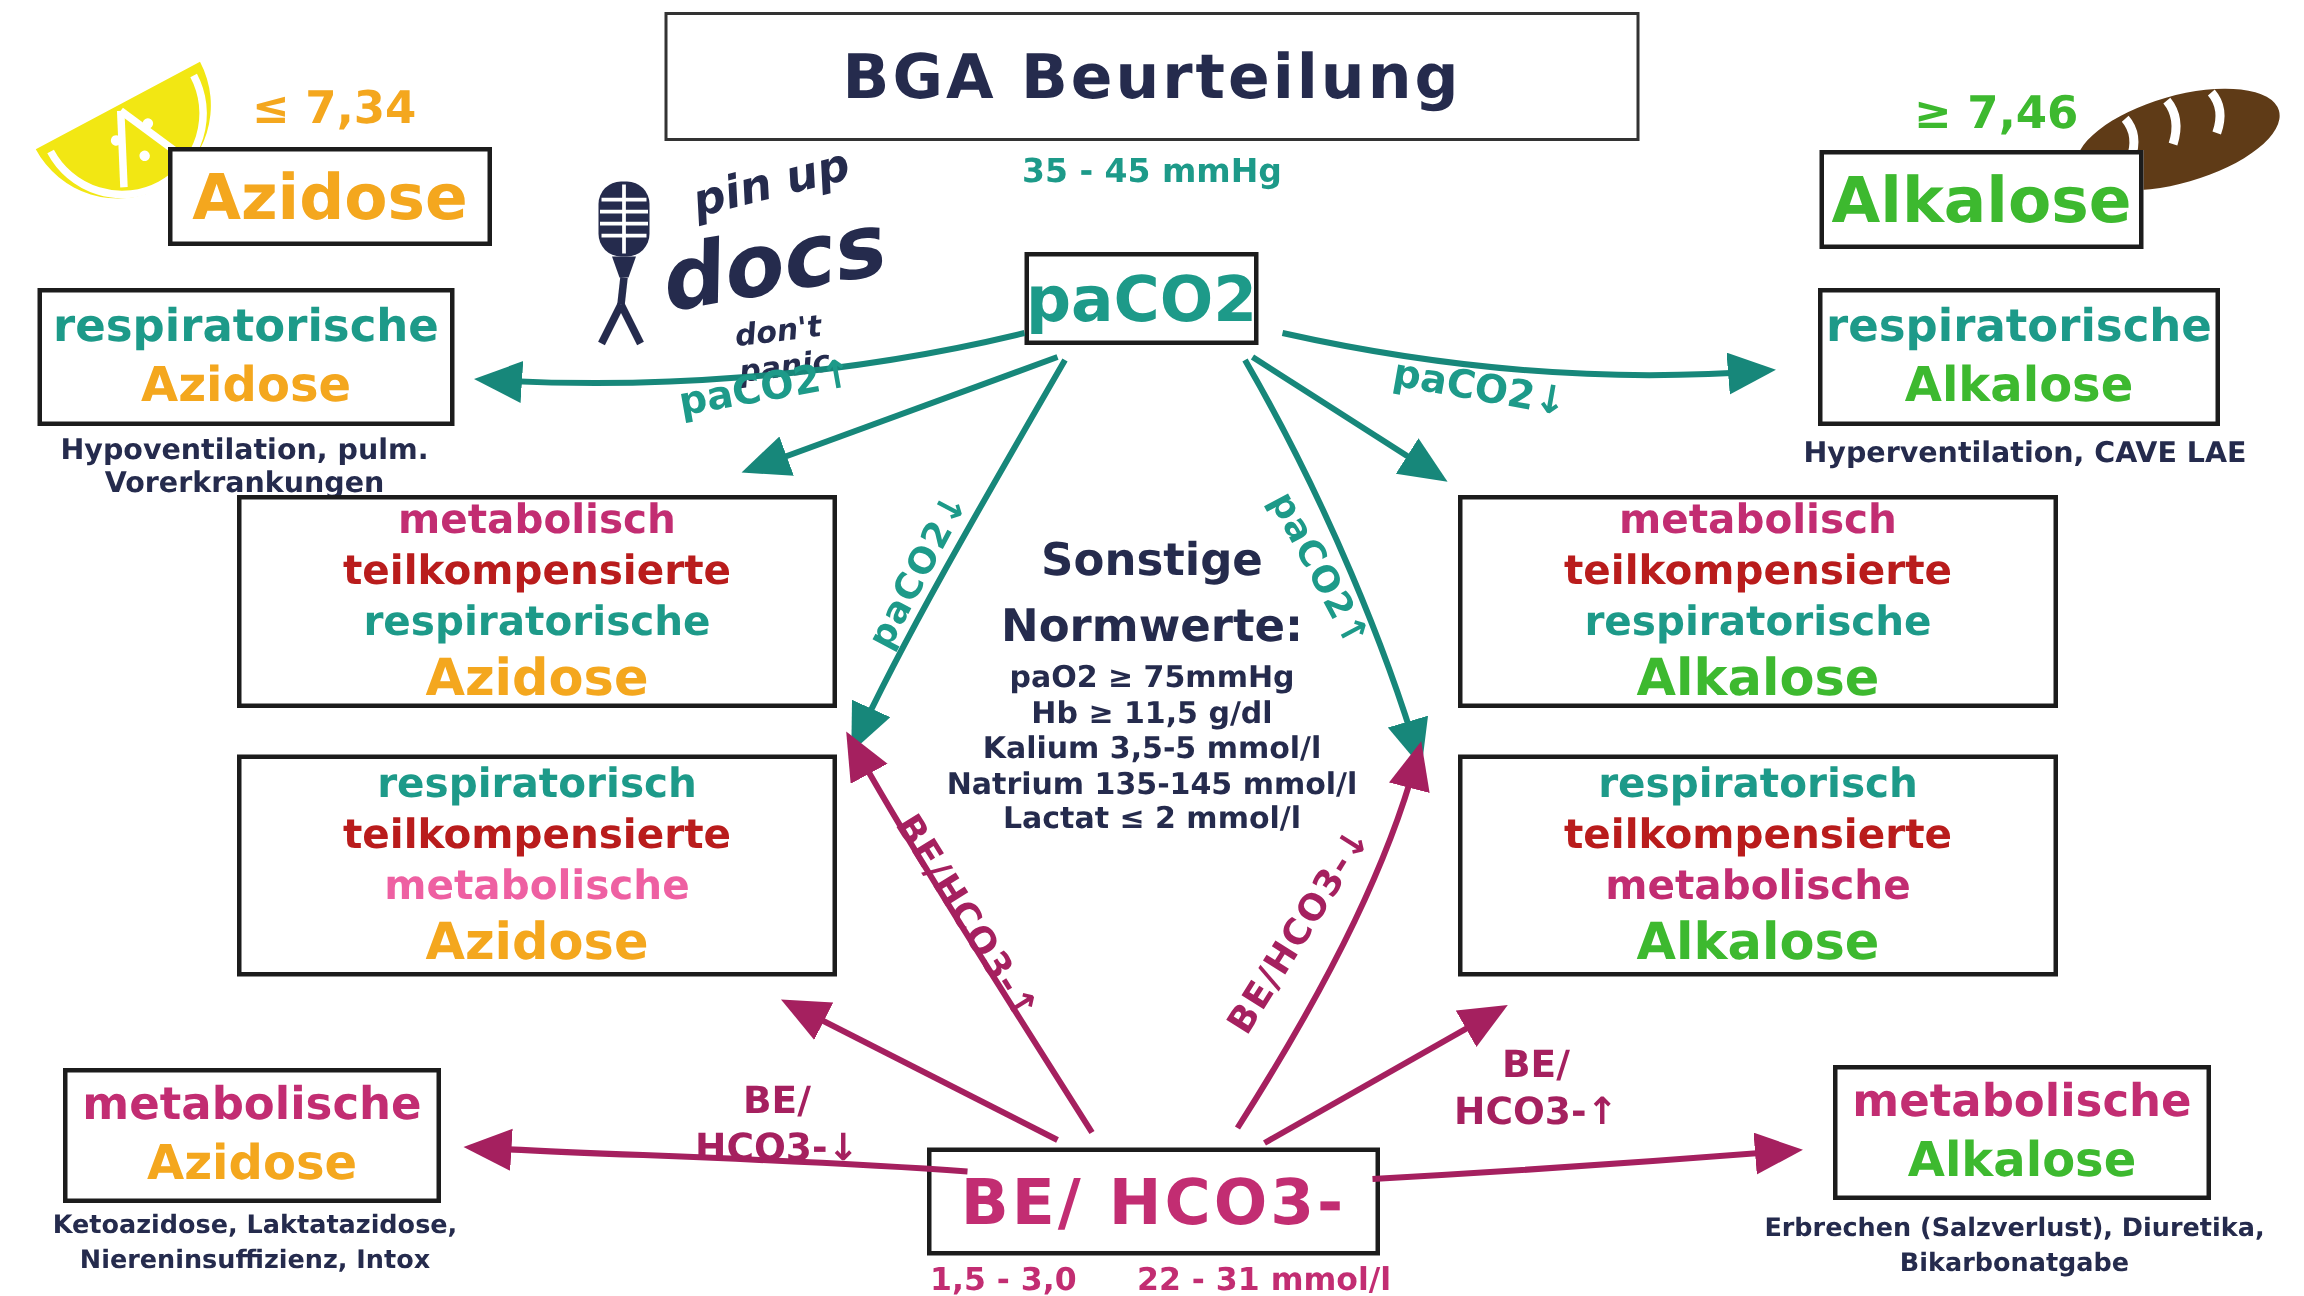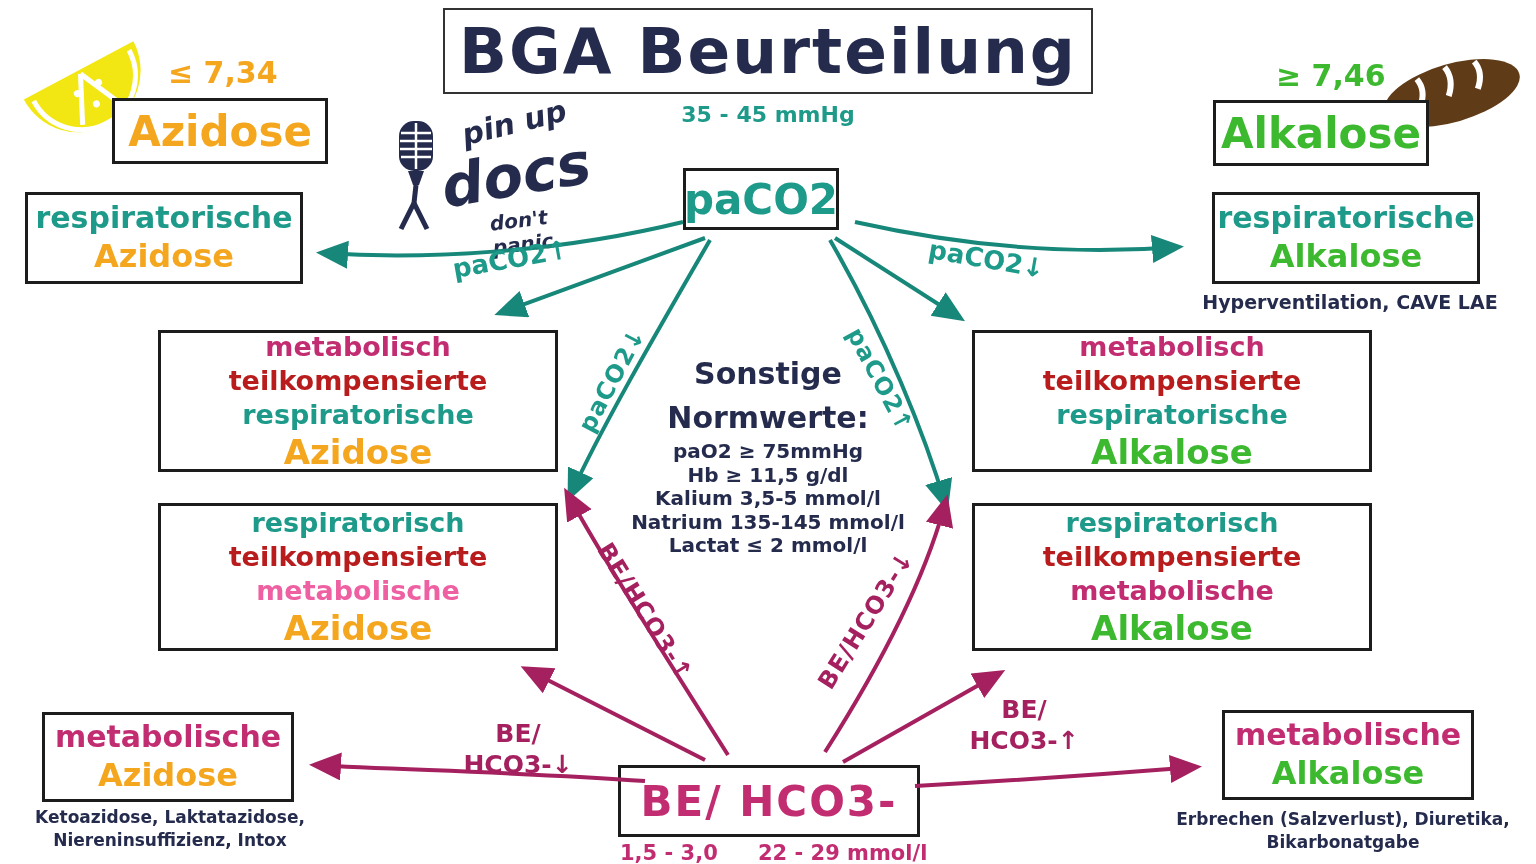--- a/index.html
+++ b/index.html
@@ -15,21 +15,21 @@
   }
   .navy{color:#252b4d;}
   .teal{color:#1d9a89;}
   .orange{color:#f4a71e;}
   .green{color:#3db92f;}
   .magenta{color:#c22d72;}
   .pink{color:#ee60a2;}
   .purple{color:#b91c1c;}
   .amag{color:#a5205f;}
   .title-box{left:443px;top:8px;width:650px;height:86px;border-width:2px;border-color:#333;}
-  .title-text{font-size:63px;letter-spacing:2px;}
+  .title-text{font-size:41px;letter-spacing:2px;}
   .threshold{font-size:30px;z-index:2;}
   .ph-box{height:66px;justify-content:center;}
   .ph-label{font-size:42px;}
   .range-line{width:320px;text-align:center;font-size:22px;z-index:2;}
   .paco2-box{left:683px;top:168px;width:156px;height:62px;}
   .paco2-label{font-size:42px;}
   .resp-line1{font-size:30px;line-height:36px;}
   .resp-line2{font-size:32px;line-height:40px;}
   .caption{font-size:19px;text-align:center;z-index:2;}
   .quadbox .l{font-size:27px;line-height:34px;text-align:center;}
@@ -108,20 +108,21 @@
 
   <div class="abs range-line teal" style="left:608px;top:102px;">35 - 45 mmHg</div>
   <div class="box paco2-box">
     <div class="paco2-label teal">paCO2</div>
   </div>
 
   <div class="box" style="left:25px;top:192px;width:278px;height:92px;">
     <div class="resp-line1 teal">respiratorische</div>
     <div class="resp-line2 orange">Azidose</div>
   </div>
+  <div class="abs caption navy" style="left:2px;top:289px;width:322px;">Hypoventilation, pulm. Vorerkrankungen</div>
 
   <div class="box" style="left:1212px;top:192px;width:268px;height:92px;">
     <div class="resp-line1 teal">respiratorische</div>
     <div class="resp-line2 green">Alkalose</div>
   </div>
   <div class="abs caption navy" style="left:1190px;top:291px;width:320px;">Hyperventilation, CAVE LAE</div>
 
   <div class="box quadbox" style="left:158px;top:330px;width:400px;height:142px;">
     <div class="l magenta">metabolisch</div>
     <div class="l purple">teilkompensierte</div>
@@ -172,21 +173,21 @@
   <div class="box" style="left:1222px;top:710px;width:252px;height:90px;">
     <div class="resp-line1 magenta">metabolische</div>
     <div class="resp-line2 green">Alkalose</div>
   </div>
   <div class="abs bottom-caption navy" style="left:1150px;top:808px;width:386px;">Erbrechen (Salzverlust), Diuretika, Bikarbonatgabe</div>
 
   <div class="box be-box">
     <div class="be-label magenta">BE/ HCO3-</div>
   </div>
   <div class="abs be-range magenta" style="left:620px;top:841px;">1,5 - 3,0</div>
-  <div class="abs be-range magenta" style="left:758px;top:841px;">22 - 29 mmol/l</div>
+  <div class="abs be-range magenta" style="left:758px;top:841px;">22 - 31 mmol/l</div>
 
   <div class="arrow-label al-h teal" style="left:452px;top:244px;transform:rotate(-10deg);">paCO2↑</div>
   <div class="arrow-label al-h teal" style="left:928px;top:244px;transform:rotate(10deg);">paCO2↓</div>
   <div class="arrow-label al-diag teal" style="left:612px;top:380px;transform:translate(-50%,-50%) rotate(-62deg);">paCO2↓</div>
   <div class="arrow-label al-diag teal" style="left:880px;top:380px;transform:translate(-50%,-50%) rotate(62deg);">paCO2↑</div>
   <div class="arrow-label al-diag amag" style="left:645px;top:612px;transform:translate(-50%,-50%) rotate(58deg);">BE/HCO3-↑</div>
   <div class="arrow-label al-diag amag" style="left:866px;top:620px;transform:translate(-50%,-50%) rotate(-58deg);">BE/HCO3-↓</div>
   <div class="arrow-label al-two amag" style="left:518px;top:718px;transform:translate(-50%,0);">
     <div>BE/</div>
     <div>HCO3-↓</div>

